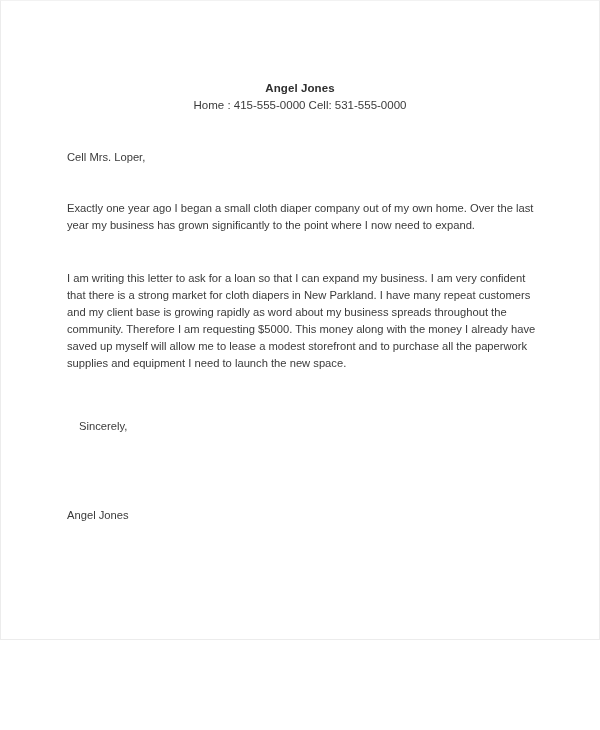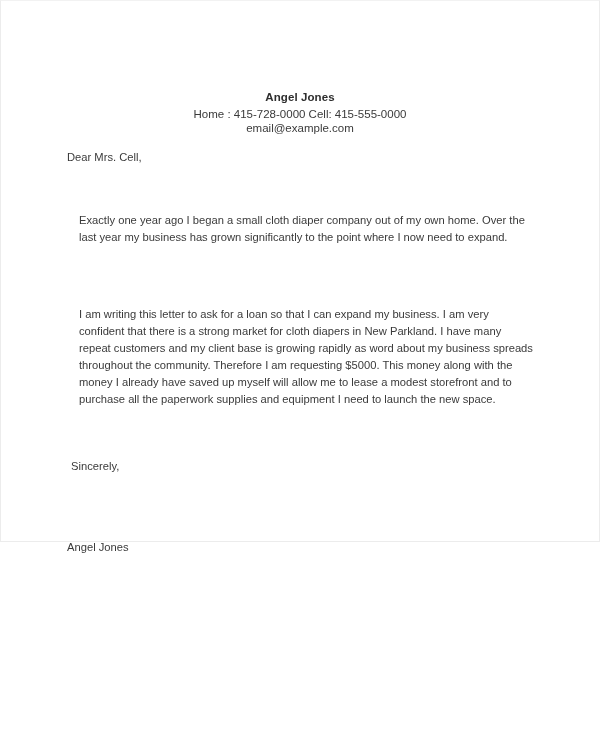--- a/index.html
+++ b/index.html
@@ -13,27 +13,27 @@
     height: 730px;
     font-family: "Liberation Sans", sans-serif;
     color: #3a3a3a;
     overflow: hidden;
   }
 
   #page {
     position: relative;
     box-sizing: border-box;
     width: 600px;
-    height: 542px;
+    height: 640px;
     background: #ffffff;
     border-left: 1px solid #ececec;
     border-top: 1px solid #f2f2f2;
     border-right: 1px solid #ececec;
     border-bottom: 1px solid #ececec;
-    padding: 17px;
+    padding: 8px;
   }
 
   
   .letterhead {
     text-align: center;
     padding-top: 72px;
     line-height: 14.5px;
   }
   .lh-name {
     font-size: 11.5px;
@@ -58,51 +58,50 @@
     line-height: 17px;
     color: #3a3a3a;
     text-align: left;
   }
 
   .salutation {
     margin: 0 0 0 0;
   }
 
   .para {
-    margin: 12px;
+    margin: 0;
   }
 
   
   .gap-salutation { height: 34px; }
   .gap-para       { height: 36px; }
   .gap-para-2     { height: 34px; }
   .gap-signature  { height: 60px; }
 
   .closing {
-    margin: 4px;
+    margin: 12px;
   }
 
   .signature-name {
     margin: 0;
   }
 </style>
 </head>
 <body>
 
 <div id="page">
 
   <div class="letterhead">
     <div class="lh-name">Angel Jones</div>
-    <div class="lh-line">Home : 415-728-0000 Cell: 415-555-0000</div>
-    <div class="lh-line">email@example.com</div>
+    <div class="lh-line">Home : 415-555-0000 Cell: 531-555-0000</div>
   </div>
 
   <div class="letter-body">
 
-    <p class="salutation">Dear Mrs. Cell,</p>
+    <p class="salutation">Cell Mrs. Loper,</p>
 
     <div class="gap-salutation"></div>
 
     <p class="para">Exactly one year ago I began a small cloth diaper company out of my own home. Over the last year my business has grown significantly to the point where I now need to expand.</p>
 
     <div class="gap-para"></div>
 
     <p class="para">I am writing this letter to ask for a loan so that I can expand my business. I am very confident that there is a strong market for cloth diapers in New Parkland. I have many repeat customers and my client base is growing rapidly as word about my business spreads throughout the community. Therefore I am requesting $5000. This money along with the money I already have saved up myself will allow me to lease a modest storefront and to purchase all the paperwork supplies and equipment I need to launch the new space.</p>
 
     <div class="gap-para-2"></div>

